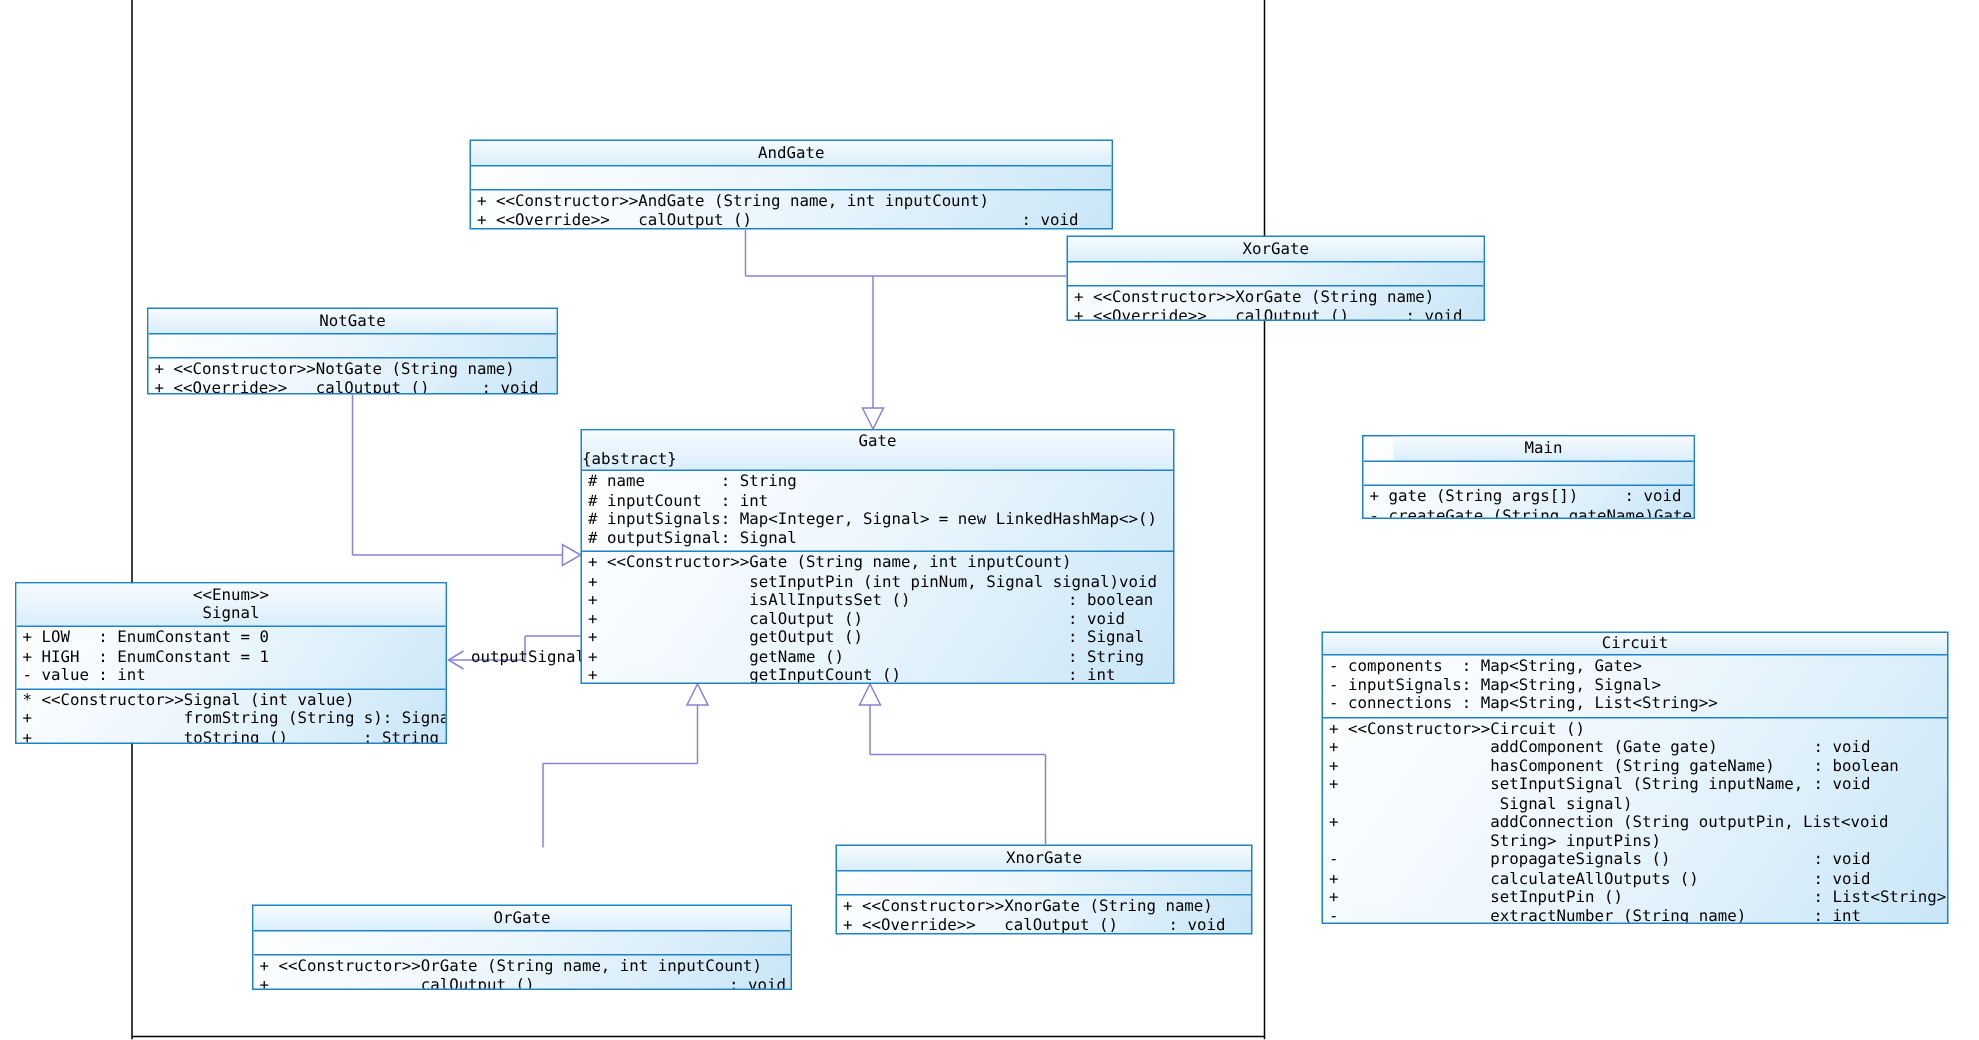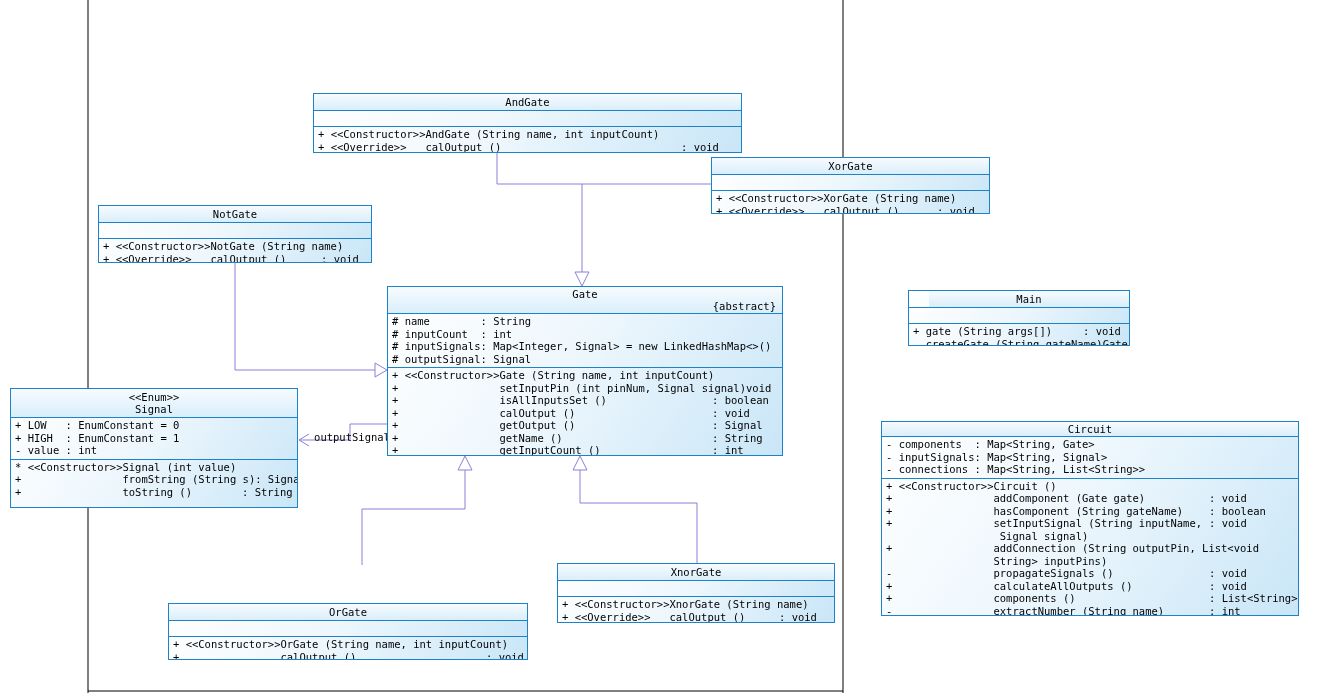--- a/index.html
+++ b/index.html
@@ -7,21 +7,21 @@
           font-size:10.5px;line-height:12.5px;color:#000;overflow:hidden;}
   #connector-layer{position:absolute;left:0;top:0;z-index:1;}
   .class-box{position:absolute;z-index:2;box-sizing:border-box;
              border:1px solid var(--border,#1e82c8);
              background:linear-gradient(125deg,#ffffff 0%,#eef7fd 45%,#c9e6f7 100%);
              display:flex;flex-direction:column;overflow:hidden;}
   .c-title{flex:none;display:flex;flex-direction:column;justify-content:center;
            background:linear-gradient(180deg,#f7fbfe 0%,#d9eefb 100%);}
   .t-line{width:100%;white-space:pre;}
   .t-line.center{text-align:center;}
-  .t-line.right{text-align:right;padding-right:6px;box-sizing:border-box;}
+  .t-line.right{text-align:left;padding-right:6px;box-sizing:border-box;}
   .c-attrs{flex:none;border-top:1px solid var(--border,#1e82c8);min-height:12px;padding:1px 0 2px;}
   .c-methods{flex:1;border-top:1px solid var(--border,#1e82c8);padding:1px 0;}
   .a-row{white-space:pre;padding-left:4px;}
   .m-row{display:flex;align-items:flex-start;padding-left:4px;}
   .m-sig{white-space:pre;}
   .m-ret{white-space:pre;flex:none;margin-left:auto;text-align:left;}
   text.conn-label{font-family:"DejaVu Sans Mono","Liberation Mono",monospace;font-size:10.5px;fill:#000;}
 </style>
 </head>
 <body>
@@ -145,21 +145,21 @@
         <div class="m-row">
           <span class="m-sig">+                getName ()</span>
           <span class="m-ret" style="width: 70px;">: String</span>
         </div>
         <div class="m-row">
           <span class="m-sig">+                getInputCount ()</span>
           <span class="m-ret" style="width: 70px;">: int</span>
         </div>
       </div>
     </div>
-    <div class="class-box" style="left: 10px; top: 388px; width: 288px; height: 120px;">
+    <div class="class-box" style="left: 10px; top: 388px; width: 288px; height: 108px;">
       <div class="c-title" style="height: 28px;">
         <div class="t-line center">&lt;&lt;Enum&gt;&gt;</div>
         <div class="t-line center">Signal</div>
       </div>
       <div class="c-attrs">
         <div class="a-row">+ LOW   : EnumConstant = 0</div>
         <div class="a-row">+ HIGH  : EnumConstant = 1</div>
         <div class="a-row">- value : int</div>
       </div>
       <div class="c-methods">
@@ -227,21 +227,21 @@
         </div>
         <div class="m-row">
           <span class="m-sig">-                propagateSignals ()</span>
           <span class="m-ret" style="width: 89px;">: void</span>
         </div>
         <div class="m-row">
           <span class="m-sig">+                calculateAllOutputs ()</span>
           <span class="m-ret" style="width: 89px;">: void</span>
         </div>
         <div class="m-row">
-          <span class="m-sig">+                components ()</span>
+          <span class="m-sig">+                setInputPin ()</span>
           <span class="m-ret" style="width: 89px;">: List&lt;String&gt;</span>
         </div>
         <div class="m-row">
           <span class="m-sig">-                extractNumber (String name)</span>
           <span class="m-ret" style="width: 89px;">: int</span>
         </div>
       </div>
     </div>
     <div class="class-box" style="left: 168px; top: 565px; width: 360px; height: 57px; margin-top: 38px;">
       <div class="c-title" style="height: 16px;">

